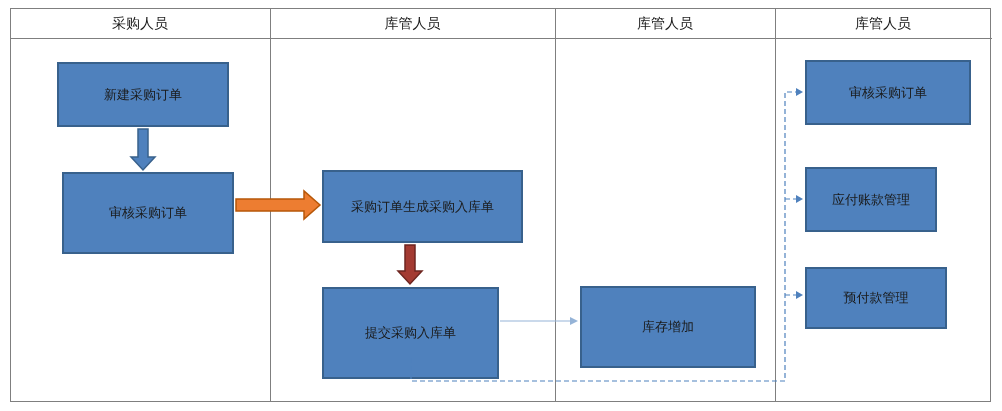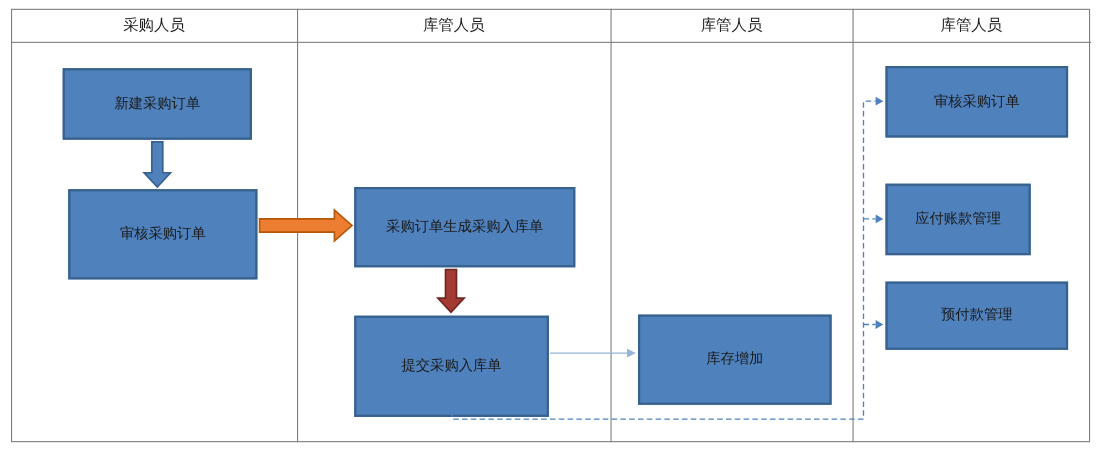--- a/index.html
+++ b/index.html
@@ -67,21 +67,21 @@
 <div class="lane-title" style="left:555px;width:220px">库管人员</div>
 <div class="lane-title" style="left:775px;width:216px">库管人员</div>
 
 <div class="node" style="left:57px;top:62px;width:172px;height:65px">新建采购订单</div>
 <div class="node" style="left:62px;top:172px;width:172px;height:82px">审核采购订单</div>
 <div class="node" style="left:322px;top:170px;width:201px;height:73px">采购订单生成采购入库单</div>
 <div class="node" style="left:322px;top:287px;width:177px;height:92px">提交采购入库单</div>
 <div class="node" style="left:580px;top:286px;width:176px;height:82px">库存增加</div>
 <div class="node" style="left:805px;top:60px;width:166px;height:65px">审核采购订单</div>
 <div class="node" style="left:805px;top:167px;width:132px;height:65px">应付账款管理</div>
-<div class="node" style="left:805px;top:256px;width:166px;height:62px">预付款管理</div>
+<div class="node" style="left:805px;top:267px;width:142px;height:62px">预付款管理</div>
 
 <svg class="arrows" width="1002" height="411" viewBox="0 0 1002 411">
 
   <polygon class="block-blue" points="138,129 148,129 148,157 155,157 143,170 131,157 138,157"></polygon>
 
   <polygon class="block-orange" points="236,199 304,199 304,191 320,205 304,219 304,211 236,211"></polygon>
 
   <polygon class="block-red" points="405,245 415,245 415,271 422,271 410,284 398,271 405,271"></polygon>
 
   <path class="thin" d="M500,321 H570"></path>

